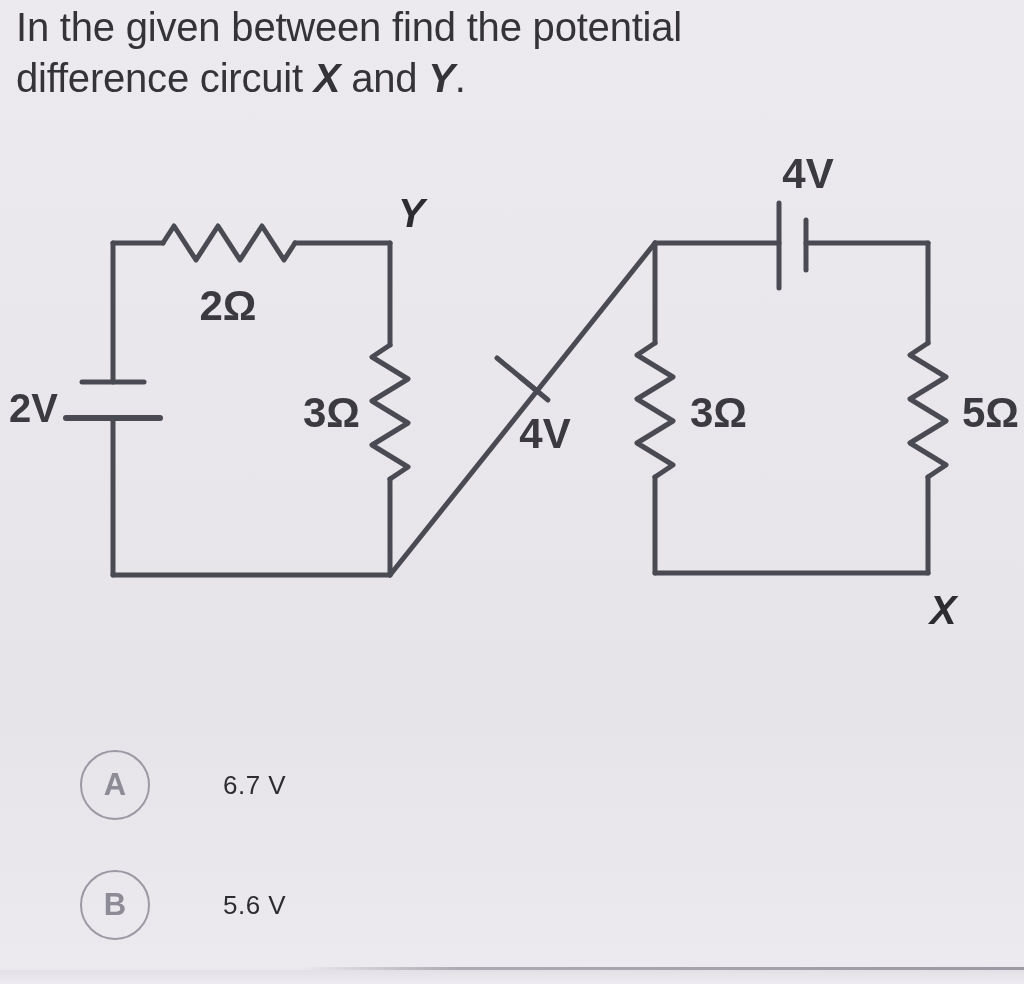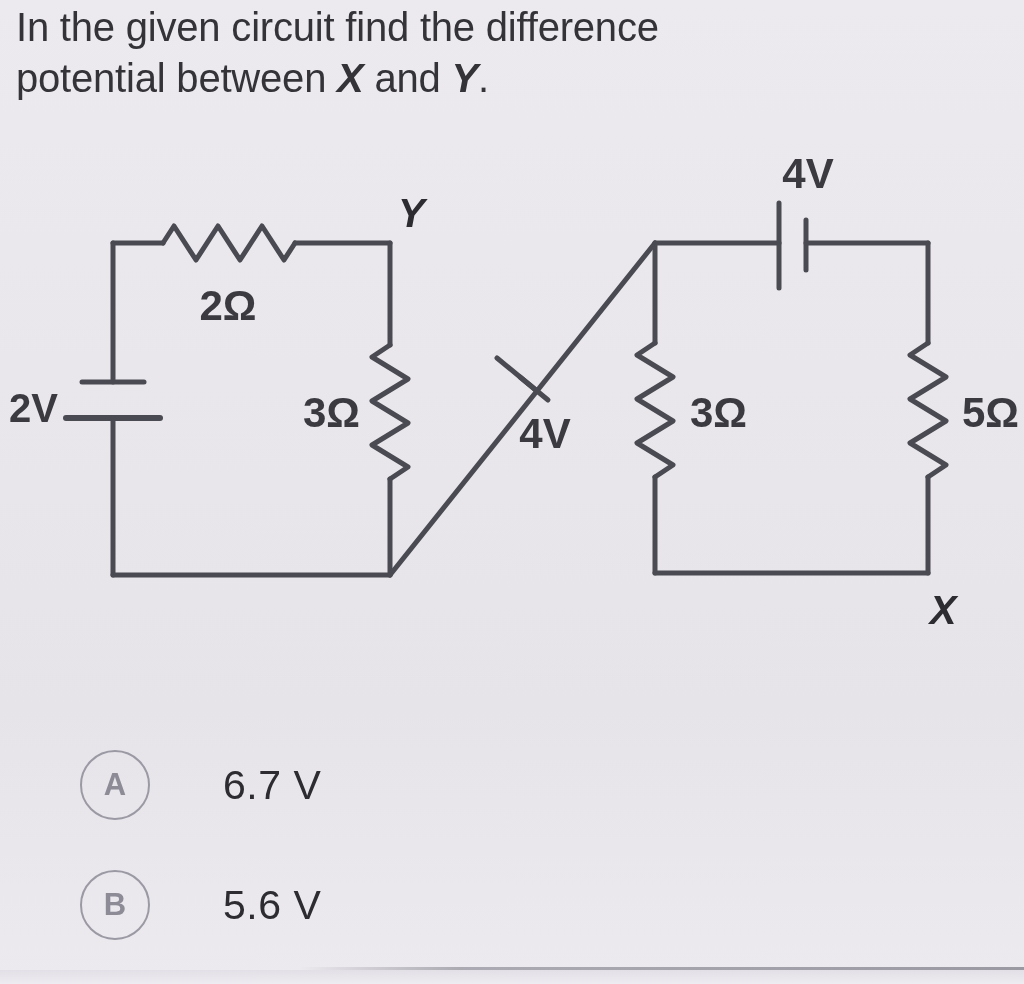--- a/index.html
+++ b/index.html
@@ -92,21 +92,21 @@
     align-items: center;
     justify-content: center;
     font-size: 31px;
     font-weight: 700;
     color: #8d8b96;
     flex: 0 0 auto;
     background: transparent;
   }
   .option-label {
     margin-left: 73px;
-    font-size: 41px;
+    font-size: 26px;
     font-weight: 400;
     color: #2c2c31;
     letter-spacing: 0.5px;
   }
 
   
   #page-edge {
     position: absolute;
     left: 300px;
     right: 0;
@@ -125,21 +125,21 @@
     pointer-events: none;
   }
 </style>
 </head>
 <body>
 
 <div id="paper-bg"></div>
 
 <div id="content">
 
-  <div id="question"><span>In the given circuit find the difference</span><br><span>potential between </span><span class="var">X</span><span> and </span><span class="var">Y</span><span>.</span></div>
+  <div id="question"><span>In the given between find the potential</span><br><span>difference circuit </span><span class="var">X</span><span> and </span><span class="var">Y</span><span>.</span></div>
 
   <div id="figure">
     <svg width="1024" height="520" viewBox="0 0 1024 520" xmlns="http://www.w3.org/2000/svg">
       <g fill="none" stroke="#4a4a52" stroke-width="5" stroke-linecap="round" stroke-linejoin="round">
 
         <path d="M113,113 L163,113"></path>
 
         <path d="M163,113 L174,96 L196,130 L218,96 L240,130 L262,96 L284,130 L295,113"></path>
 
         <path d="M295,113 L390,113"></path>

